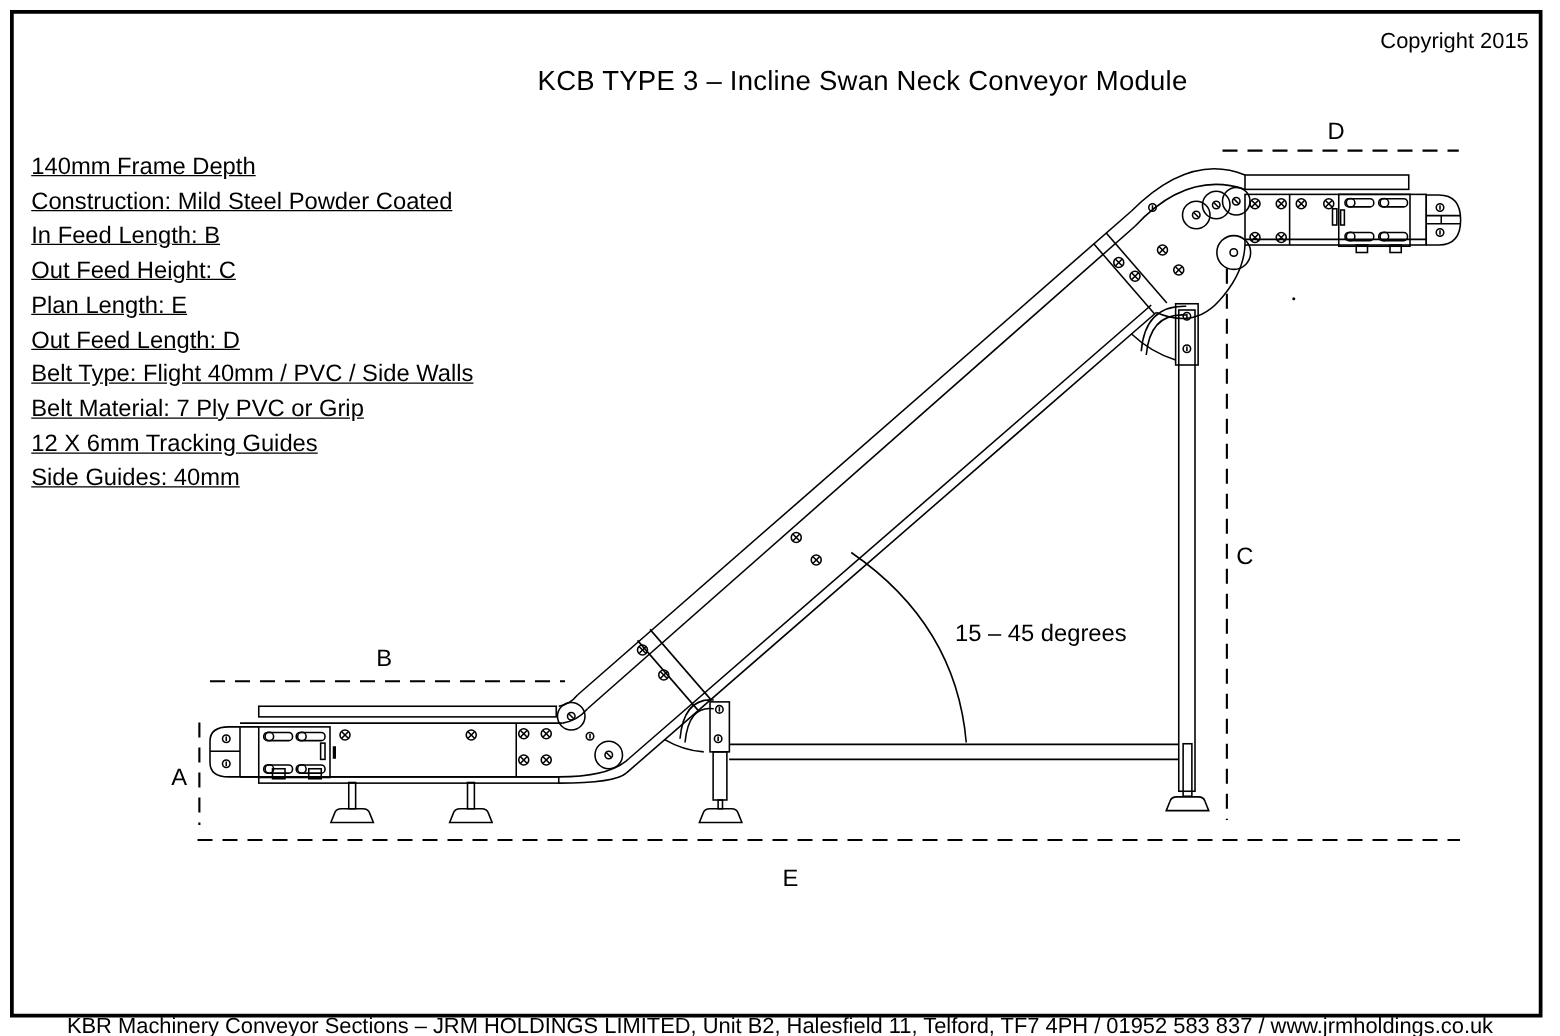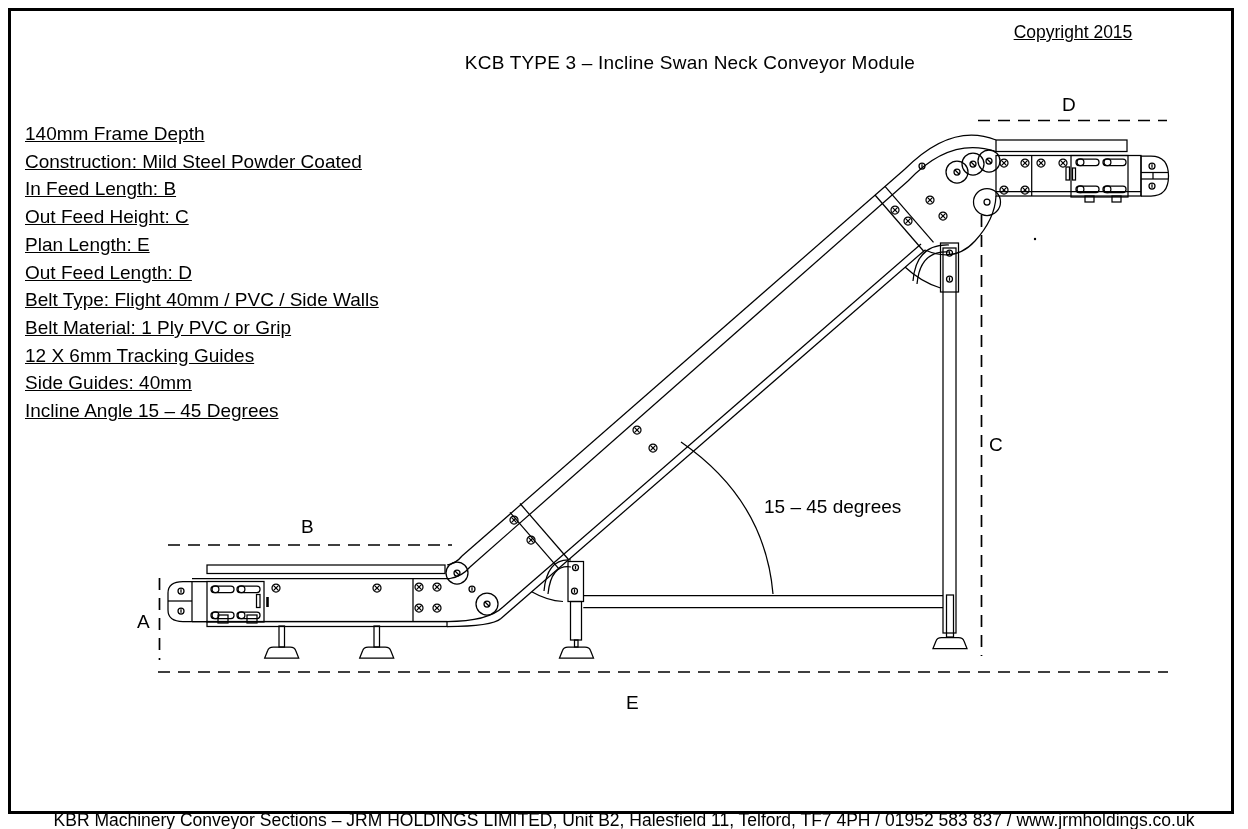--- a/index.html
+++ b/index.html
@@ -1,22 +1,22 @@
 <!DOCTYPE html>
 <html><head>
 <meta charset="utf-8">
 <style>
   html,body{margin:0;padding:0;background:#ffffff;}
   .page{position:relative;width:1248px;height:829px;background:#ffffff;overflow:hidden;
         font-family:"Liberation Sans",sans-serif;color:#000;}
   .sheet-border{position:absolute;left:8px;top:8px;width:1226px;height:806px;
         border:3px solid #000;box-sizing:border-box;}
   .title{position:absolute;left:390px;top:52px;width:600px;text-align:center;
-        font-size:19px;letter-spacing:0.2px;white-space:nowrap;}
-  .copyright{position:absolute;top:22px;right:25px;width:300px;text-align:center;font-size:17.5px;text-decoration:underline;}
+        font-size:22px;letter-spacing:0.2px;white-space:nowrap;}
+  .copyright{position:absolute;top:22px;right:25px;width:300px;text-align:right;font-size:17.5px;}
   .specs{position:absolute;left:25px;top:120px;font-size:19px;line-height:27.7px;white-space:nowrap;text-decoration:underline;}
   .footer{position:absolute;left:0;top:789px;width:1248px;text-align:center;font-size:17.5px;white-space:nowrap;margin-top:21px;}
   svg.drawing{position:absolute;left:0;top:0;}
   svg .s  {stroke:#000;fill:none;stroke-width:1.25px;}
   svg .dash{stroke:#000;fill:none;stroke-width:1.7px;stroke-dasharray:12 8;}
   svg .thick{stroke:#000;fill:none;stroke-width:2.6px;}
   svg text{fill:#000;stroke:none;font-family:"Liberation Sans",sans-serif;font-size:19px;}
   svg .dot{fill:#000;stroke:none;}
 </style>
 </head>
@@ -29,24 +29,23 @@
   <div class="copyright">Copyright 2015</div>
 
   <div class="specs">
     <div>140mm Frame Depth</div>
     <div>Construction: Mild Steel Powder Coated</div>
     <div>In Feed Length: B</div>
     <div>Out Feed Height: C</div>
     <div>Plan Length: E</div>
     <div>Out Feed Length: D</div>
     <div>Belt Type: Flight 40mm / PVC / Side Walls</div>
-    <div>Belt Material: 1 Ply PVC or Grip</div>
+    <div>Belt Material: 7 Ply PVC or Grip</div>
     <div>12 X 6mm Tracking Guides</div>
     <div>Side Guides: 40mm</div>
-    <div>Incline Angle 15 – 45 Degrees</div>
   </div>
 
   <svg class="drawing" width="1248" height="829" viewBox="0 0 1248 829">
     <defs>
       <g id="bolt" class="s">
         <circle r="4"></circle>
         <line x1="-2.6" y1="-2.6" x2="2.6" y2="2.6"></line>
         <line x1="-2.6" y1="2.6" x2="2.6" y2="-2.6"></line>
       </g>
       <g id="sbolt" class="s">

